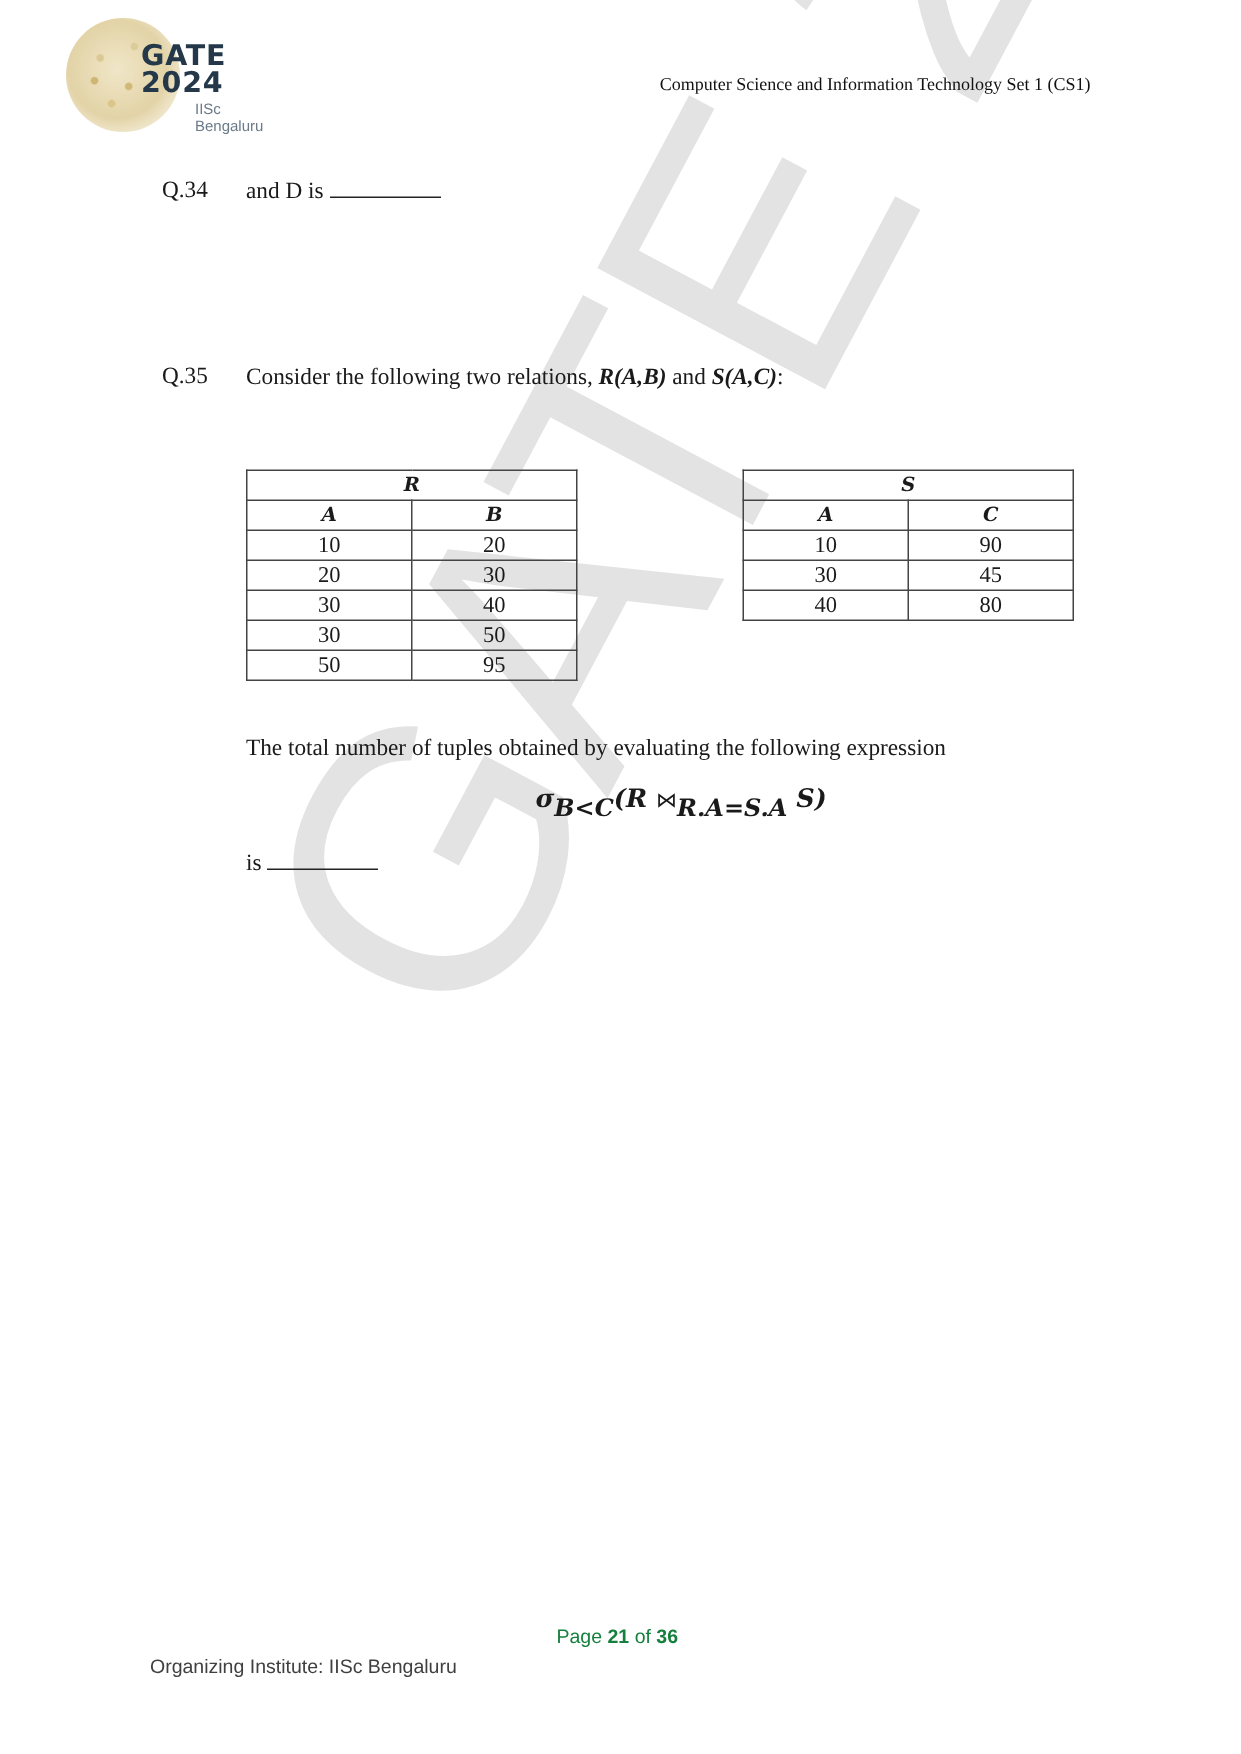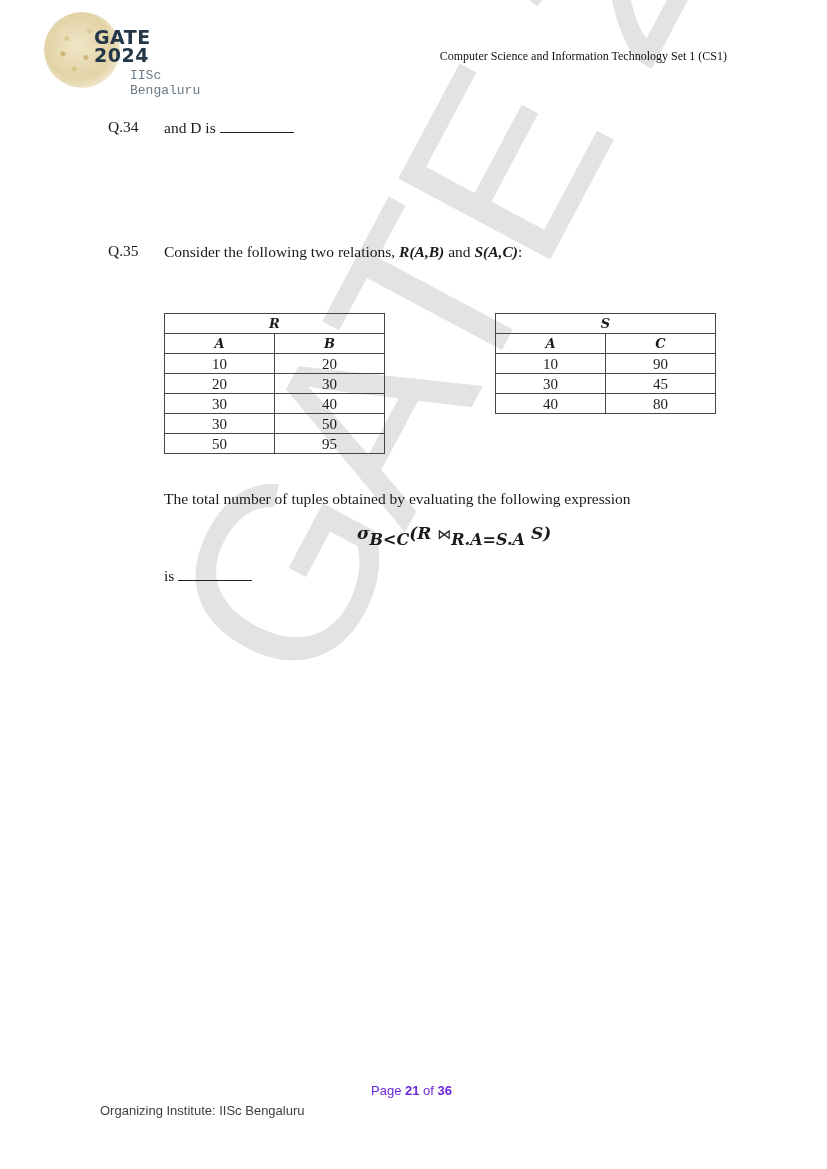--- a/index.html
+++ b/index.html
@@ -19,41 +19,41 @@
     background:
       radial-gradient(circle at 30% 35%, #d8c48a 0 2px, transparent 3px),
       radial-gradient(circle at 55% 60%, #cbb26a 0 2px, transparent 3px),
       radial-gradient(circle at 40% 75%, #d6c07d 0 2px, transparent 3px),
       radial-gradient(circle at 25% 55%, #c9ad62 0 2px, transparent 3px),
       radial-gradient(circle at 60% 25%, #d9c78f 0 2px, transparent 3px),
       radial-gradient(circle at 45% 45%, #efe4c2 0%, #e0cf9e 55%, #f3ecd6 80%, transparent 82%);
     opacity: .9; }
   .logo-gate { position: absolute; left: 50px; top: 18px; font-family: "DejaVu Sans", sans-serif;
     font-weight: 700; font-size: 19px; line-height: 18px; color: #24384a; letter-spacing: .5px; }
-  .logo-sub { position: absolute; left: 50px; top: 58px; font-family: Liberation Mono, monospace;
-    font-size: 13px; color: #6a7a88; padding-left: 36px; }
+  .logo-sub { position: absolute; left: 50px; top: 58px; font-family: Liberation Sans, sans-serif;
+    font-size: 10px; color: #6a7a88; padding-left: 36px; }
 
   .header-title { right: 100px; top: 49px; font-weight: 400; font-size: 12px; color: #111; z-index: 2; }
 
   .qnum { font-size: 15.5px; }
   .qtext { font-size: 15.5px; line-height: 20px; }
 
   table.rel { position: absolute; border-collapse: collapse; font-size: 15px; z-index: 2; }
   table.rel td, table.rel th { border: 1px solid #444; text-align: center; padding: 0; height: 19px; line-height: 18px; }
   table.rel th { font-family: "DejaVu Serif", serif; font-style: italic; font-weight: 700; font-size: 13px; }
   table.rel td { width: 109px; margin-top: 34px; }
 
   .expr { left: 357px; top: 523px; font-family: "DejaVu Serif", serif; font-weight: 700;
     font-style: italic; font-size: 17px; z-index: 2; }
   .expr sub { font-size: 16px; position: relative; top: 2px; }
   .expr .bowtie { font-style: normal; font-weight: 400; font-size: 14px; }
 
   .blank { display: inline-block; border-bottom: 1px solid #222; width: 74px; height: 13px; vertical-align: baseline; }
 
-  .footer-page { left: 371px; top: 1083px; font-family: "Liberation Sans", sans-serif; font-size: 13px; color: #6d28d9; }
+  .footer-page { left: 371px; top: 1083px; font-family: "Liberation Sans", sans-serif; font-size: 13px; color: #15803d; }
   .footer-page b { font-weight: 700; }
   .footer-org { left: 100px; top: 1103px; font-family: "Liberation Sans", sans-serif; font-size: 13px; color: #404040; }
 </style>
 </head>
 <body>
 
 <div class="watermark">GATE 2024</div>
 
 <div class="abs logo">
   <div class="logo-globe"></div>

